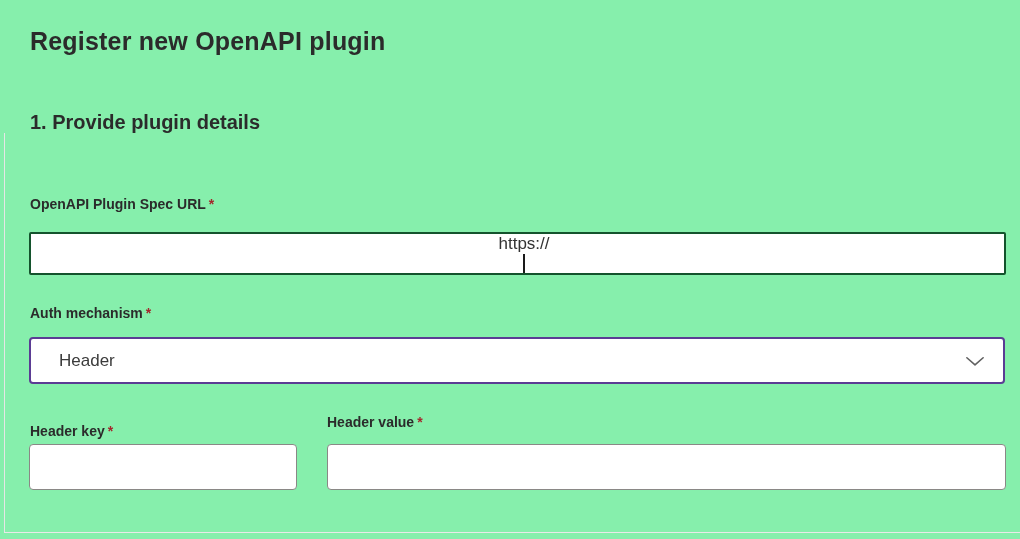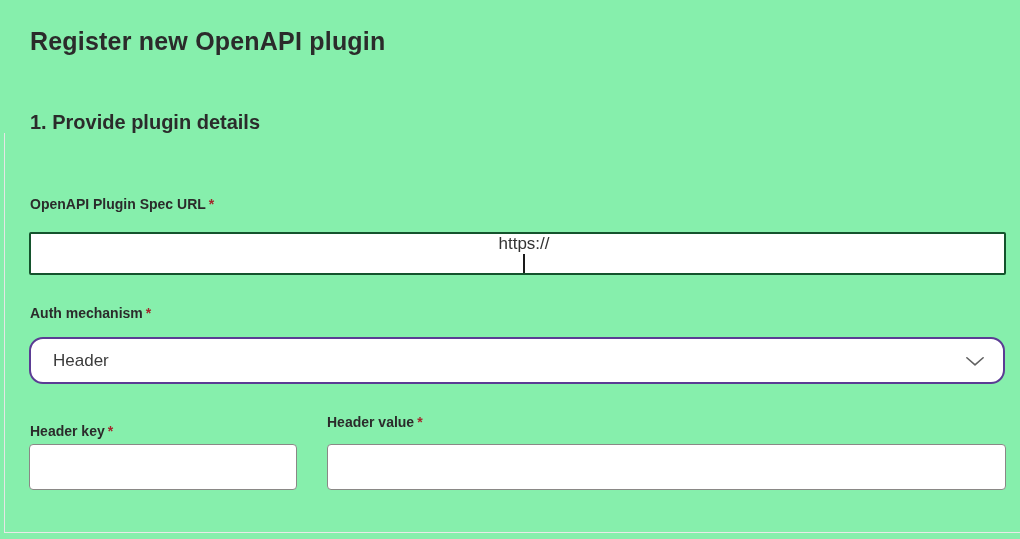--- a/index.html
+++ b/index.html
@@ -86,22 +86,22 @@
     height: 22px;
     background: #1a1a1a;
     margin: 0 0.5px;
     vertical-align: middle;
   }
   .dropdown {
     left: 29px;
     top: 337px;
     width: 976px;
     height: 47px;
-    border-radius: 14px;
-    padding-left: 22px;
+    border-radius: 4px;
+    padding-left: 28px;
     padding-right: 12px;
     font-size: 17px;
     color: #3b3b3b;
     justify-content: space-between;
     cursor: pointer;
   }
   .chevron {
     display: flex;
     align-items: center;
     justify-content: center;

